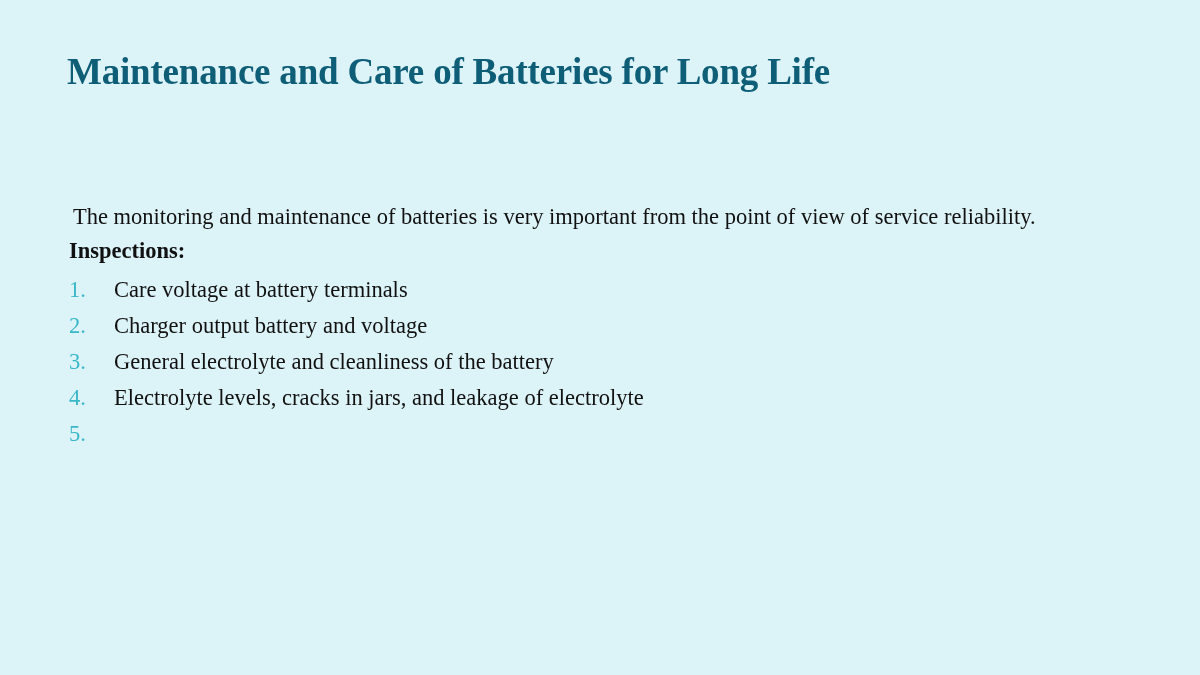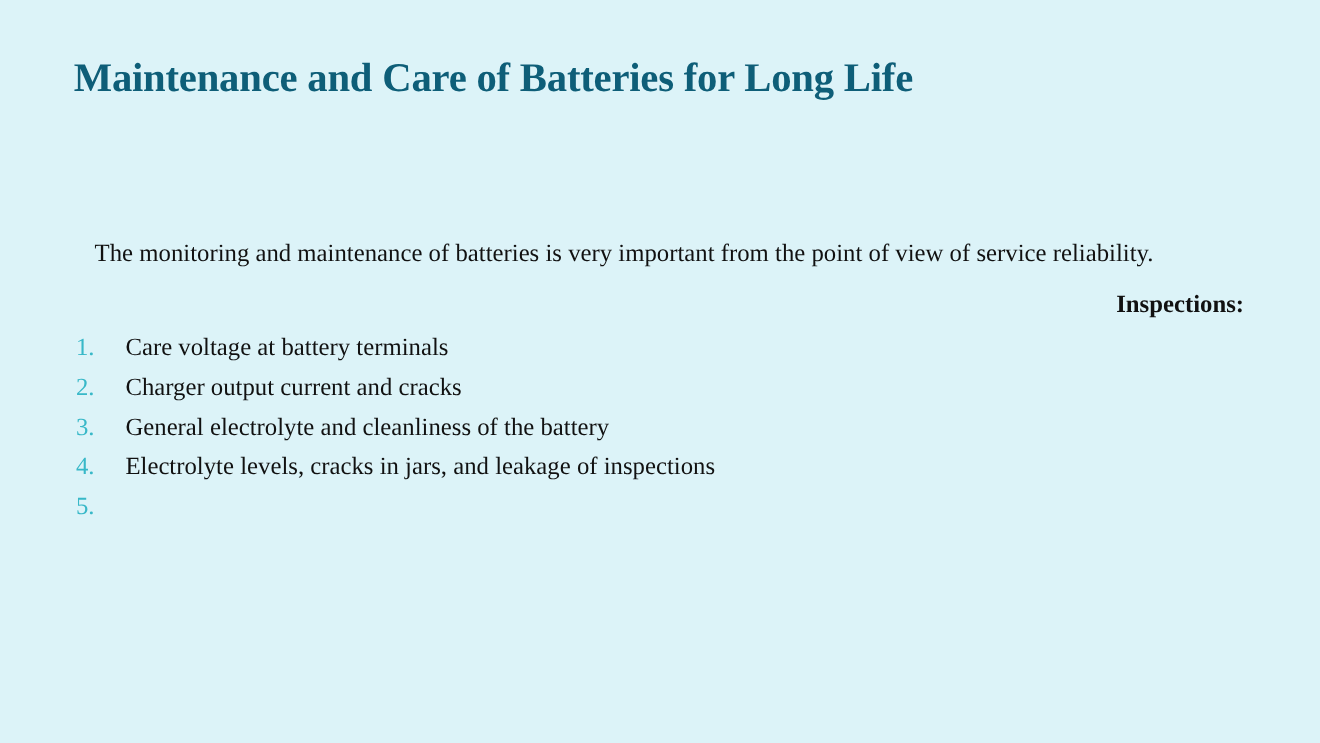--- a/index.html
+++ b/index.html
@@ -37,27 +37,26 @@
     .body {
       position: absolute;
       left: 69px;
       top: 198px;
       width: 1062px;
       color: #111111;
       font-size: 22.5px;
       line-height: 30px;
     }
     .para {
-      margin: 17px;
+      margin: 4px;
       text-align: justify;
     }
     .heading {
       margin: 4px 0 4px 0;
       font-weight: bold;
-      text-align: right;
     }
     .list {
       list-style: none;
       margin: 6px 0 0 0;
       padding: 0;
     }
     .list li {
       display: flex;
       height: 36px;
       align-items: center;
@@ -81,28 +80,28 @@
     <p class="para">The monitoring and maintenance of batteries is very important from the point of view of service reliability.</p>
     <p class="heading">Inspections:</p>
 
     <ol class="list">
       <li>
         <span class="num">1.</span>
         <span class="item-text">Care voltage at battery terminals</span>
       </li>
       <li>
         <span class="num">2.</span>
-        <span class="item-text">Charger output current and cracks</span>
+        <span class="item-text">Charger output battery and voltage</span>
       </li>
       <li>
         <span class="num">3.</span>
         <span class="item-text">General electrolyte and cleanliness of the battery</span>
       </li>
       <li>
         <span class="num">4.</span>
-        <span class="item-text">Electrolyte levels, cracks in jars, and leakage of inspections</span>
+        <span class="item-text">Electrolyte levels, cracks in jars, and leakage of electrolyte</span>
       </li>
       <li>
         <span class="num">5.</span>
       </li>
     </ol>
   </div>
 </div>
 
 </body></html>

